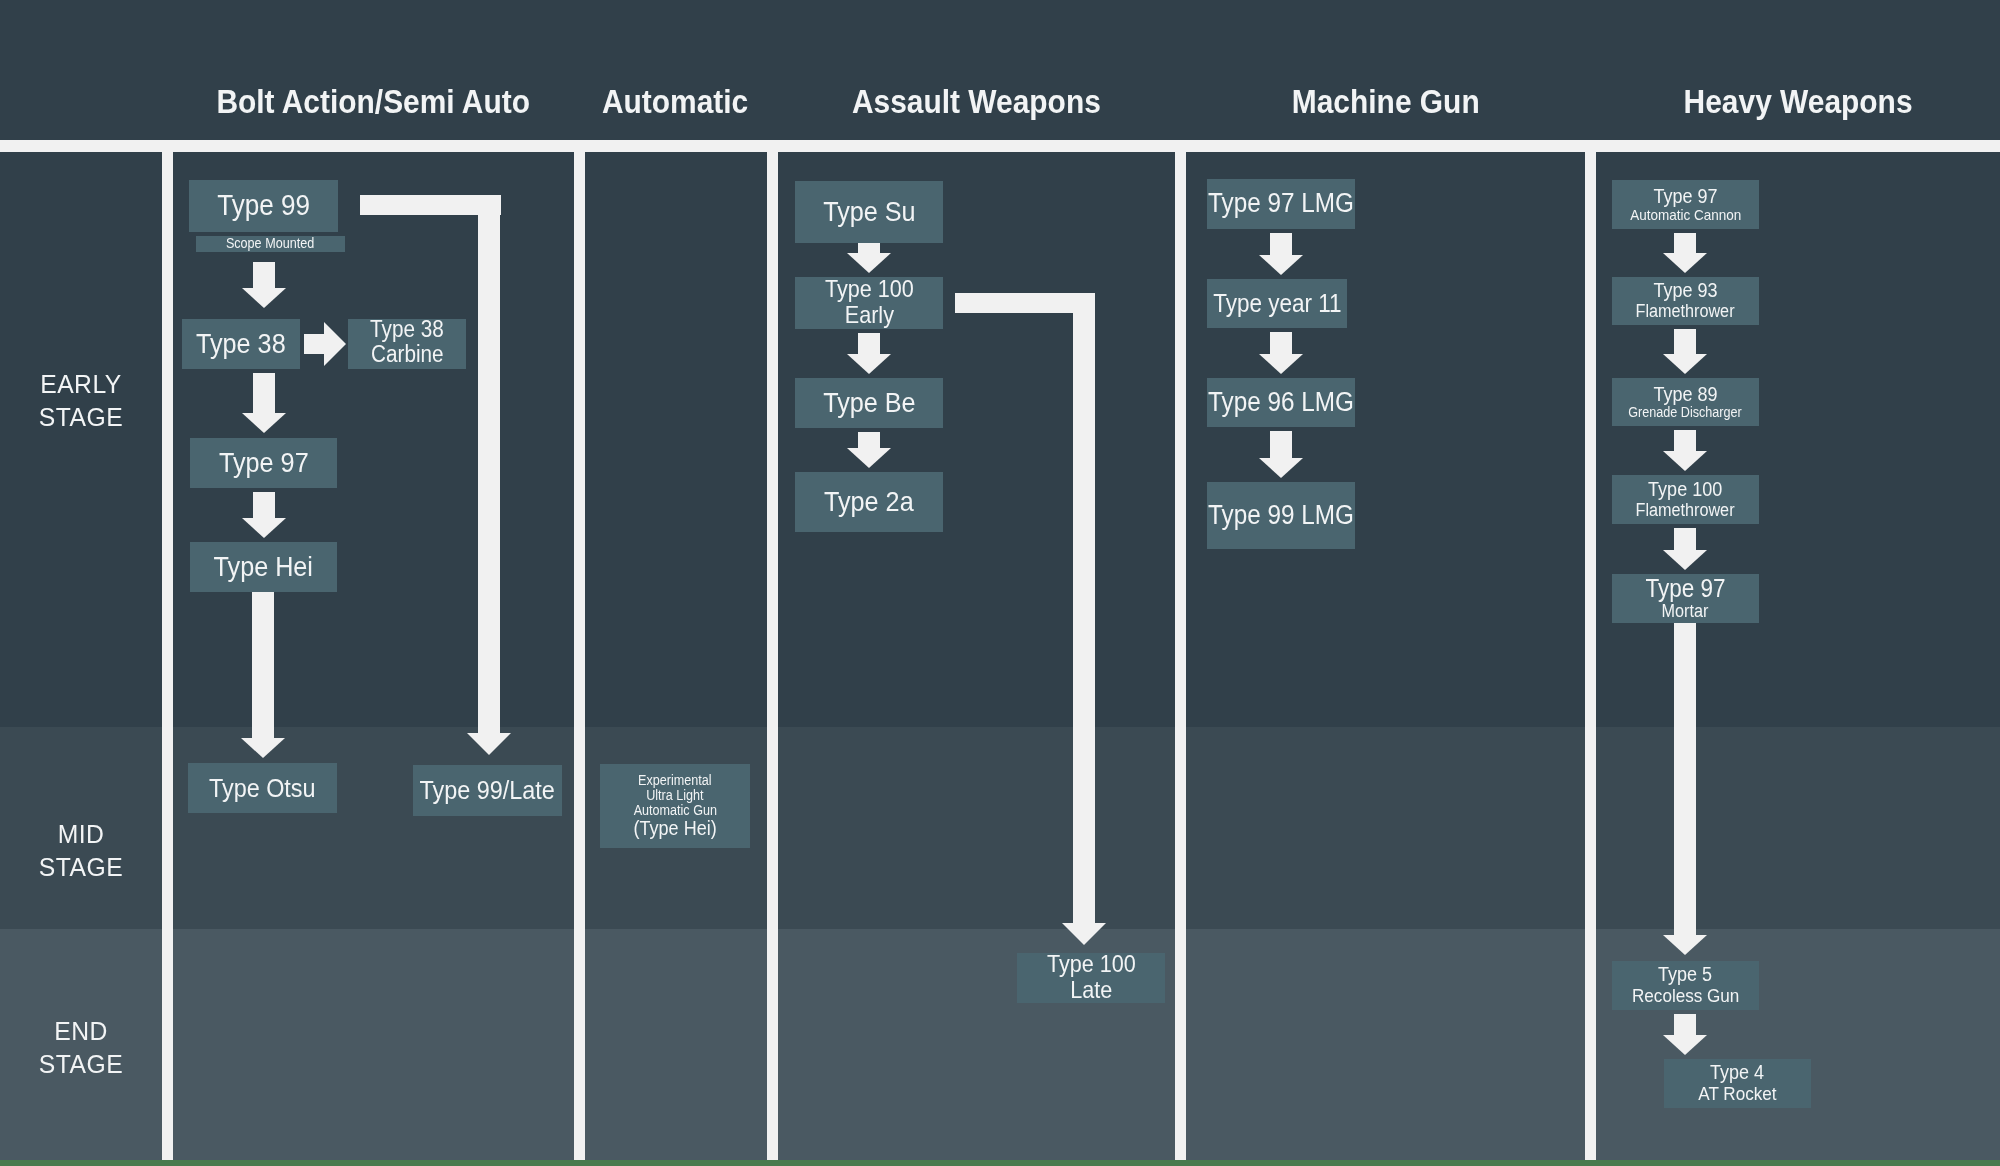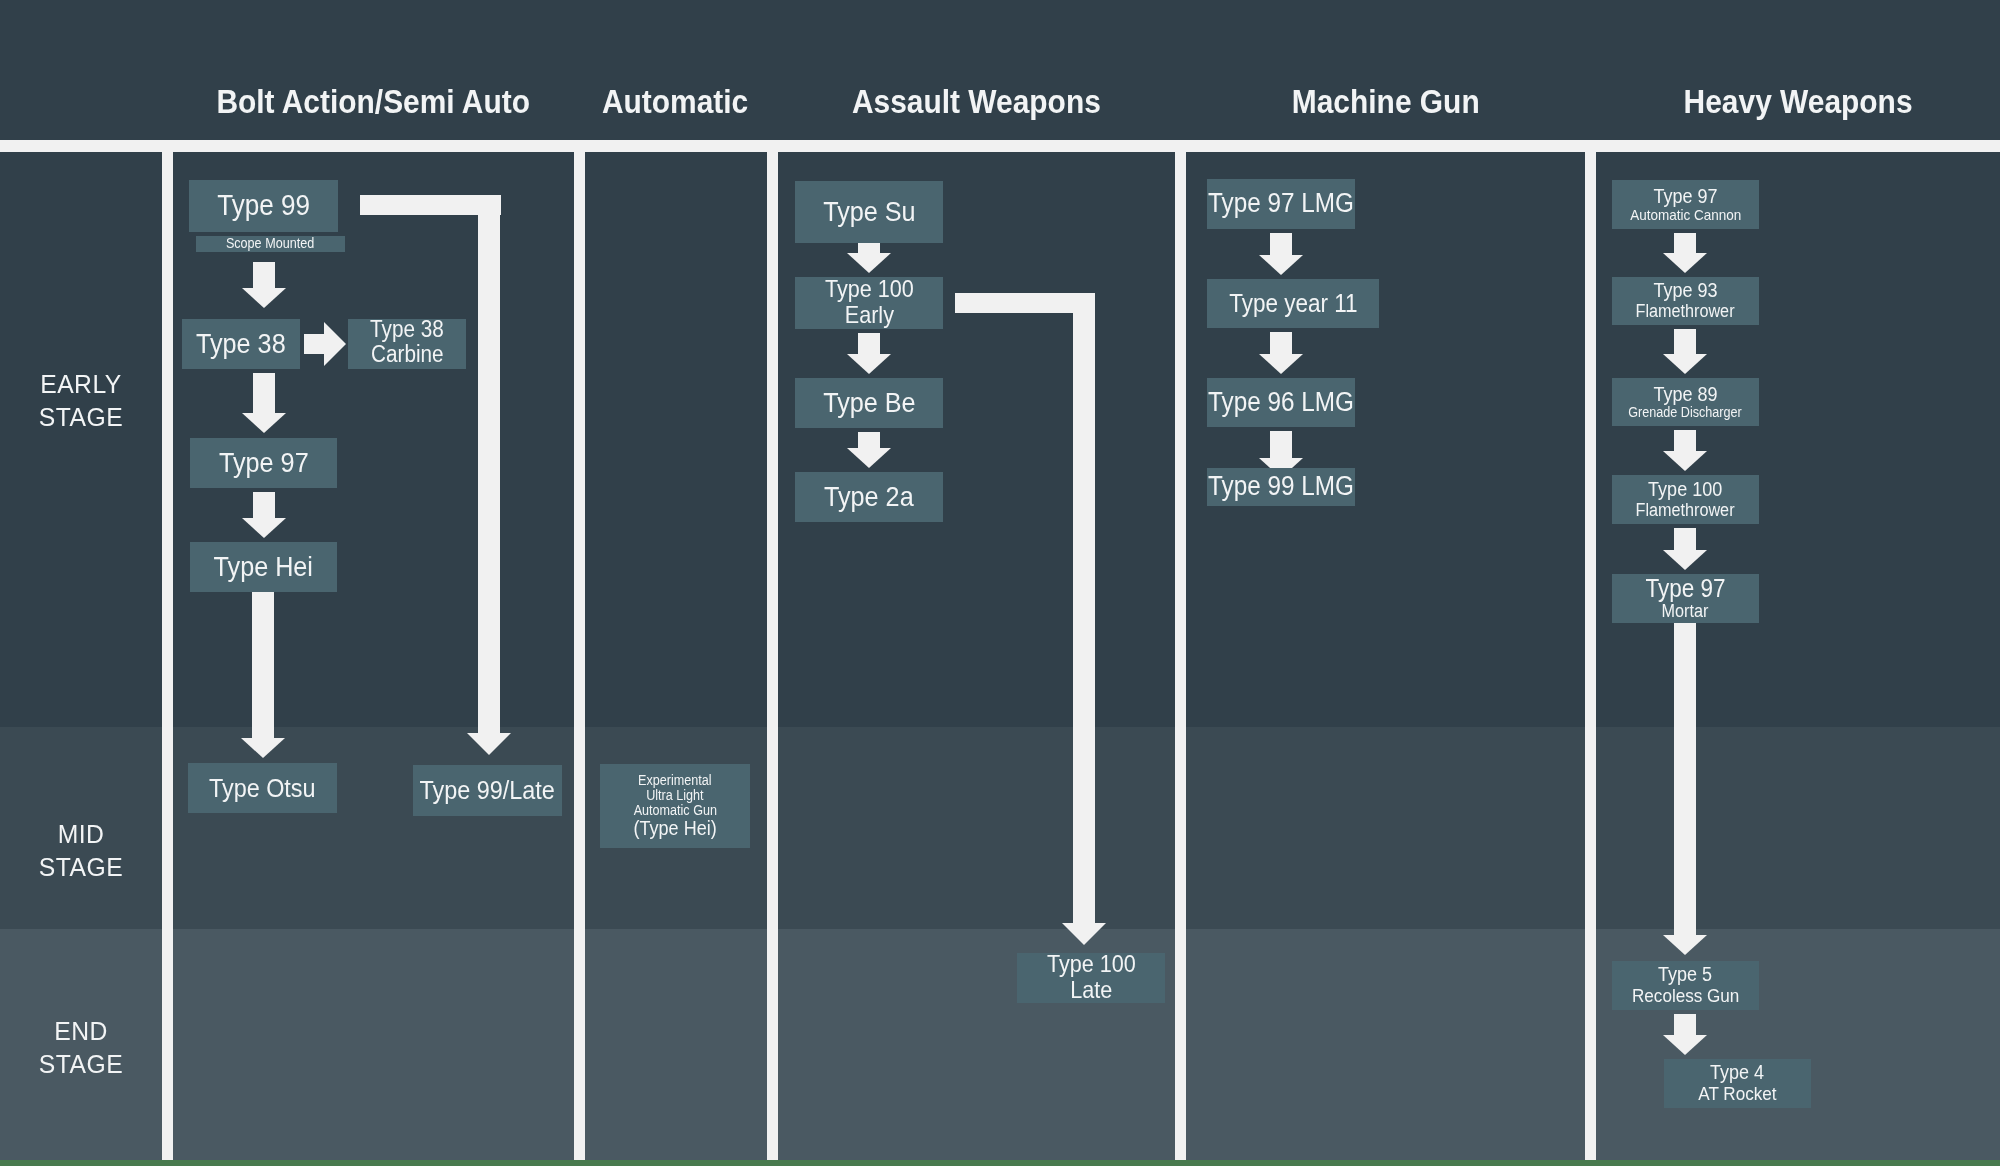--- a/index.html
+++ b/index.html
@@ -207,38 +207,38 @@
 <div class="node" style="left:795px;top:181px;width:148px;height:62px">
     <span class="tx" style="font-size:28px">Type Su</span>
   </div>
 <div class="node" style="left:795px;top:277px;width:148px;height:52px">
   <span class="tx" style="font-size:24px;margin-top:-3px">Type 100</span>
   <span class="tx" style="font-size:24px">Early</span>
 </div>
 <div class="node" style="left:795px;top:378px;width:148px;height:50px">
     <span class="tx" style="font-size:28px">Type Be</span>
   </div>
-<div class="node" style="left:795px;top:472px;width:148px;height:50px">
+<div class="node" style="left:795px;top:472px;width:148px;height:60px">
     <span class="tx" style="font-size:28px">Type 2a</span>
   </div>
 <div class="node" style="left:1017px;top:953px;width:148px;height:50px">
   <span class="tx" style="font-size:24px;margin-top:-2px">Type 100</span>
   <span class="tx" style="font-size:24px">Late</span>
 </div>
 
 <div class="node" style="left:1207px;top:179px;width:148px;height:50px">
     <span class="tx" style="font-size:27px">Type 97 LMG</span>
   </div>
-<div class="node" style="left:1207px;top:279px;width:172px;height:49px">
+<div class="node" style="left:1207px;top:279px;width:140px;height:49px">
     <span class="tx" style="font-size:25px">Type year 11</span>
   </div>
 <div class="node" style="left:1207px;top:378px;width:148px;height:49px">
     <span class="tx" style="font-size:27px">Type 96 LMG</span>
   </div>
-<div class="node" style="left:1207px;top:468px;width:148px;height:38px">
+<div class="node" style="left:1207px;top:482px;width:148px;height:67px">
     <span class="tx" style="font-size:27px">Type 99 LMG</span>
   </div>
 
 <div class="node" style="left:1612px;top:180px;width:147px;height:49px">
   <span class="tx" style="font-size:20px">Type 97</span>
   <span class="tx" style="font-size:15px">Automatic Cannon</span>
 </div>
 <div class="node" style="left:1612px;top:277px;width:147px;height:48px">
   <span class="tx" style="font-size:20px">Type 93</span>
   <span class="tx" style="font-size:18px">Flamethrower</span>

